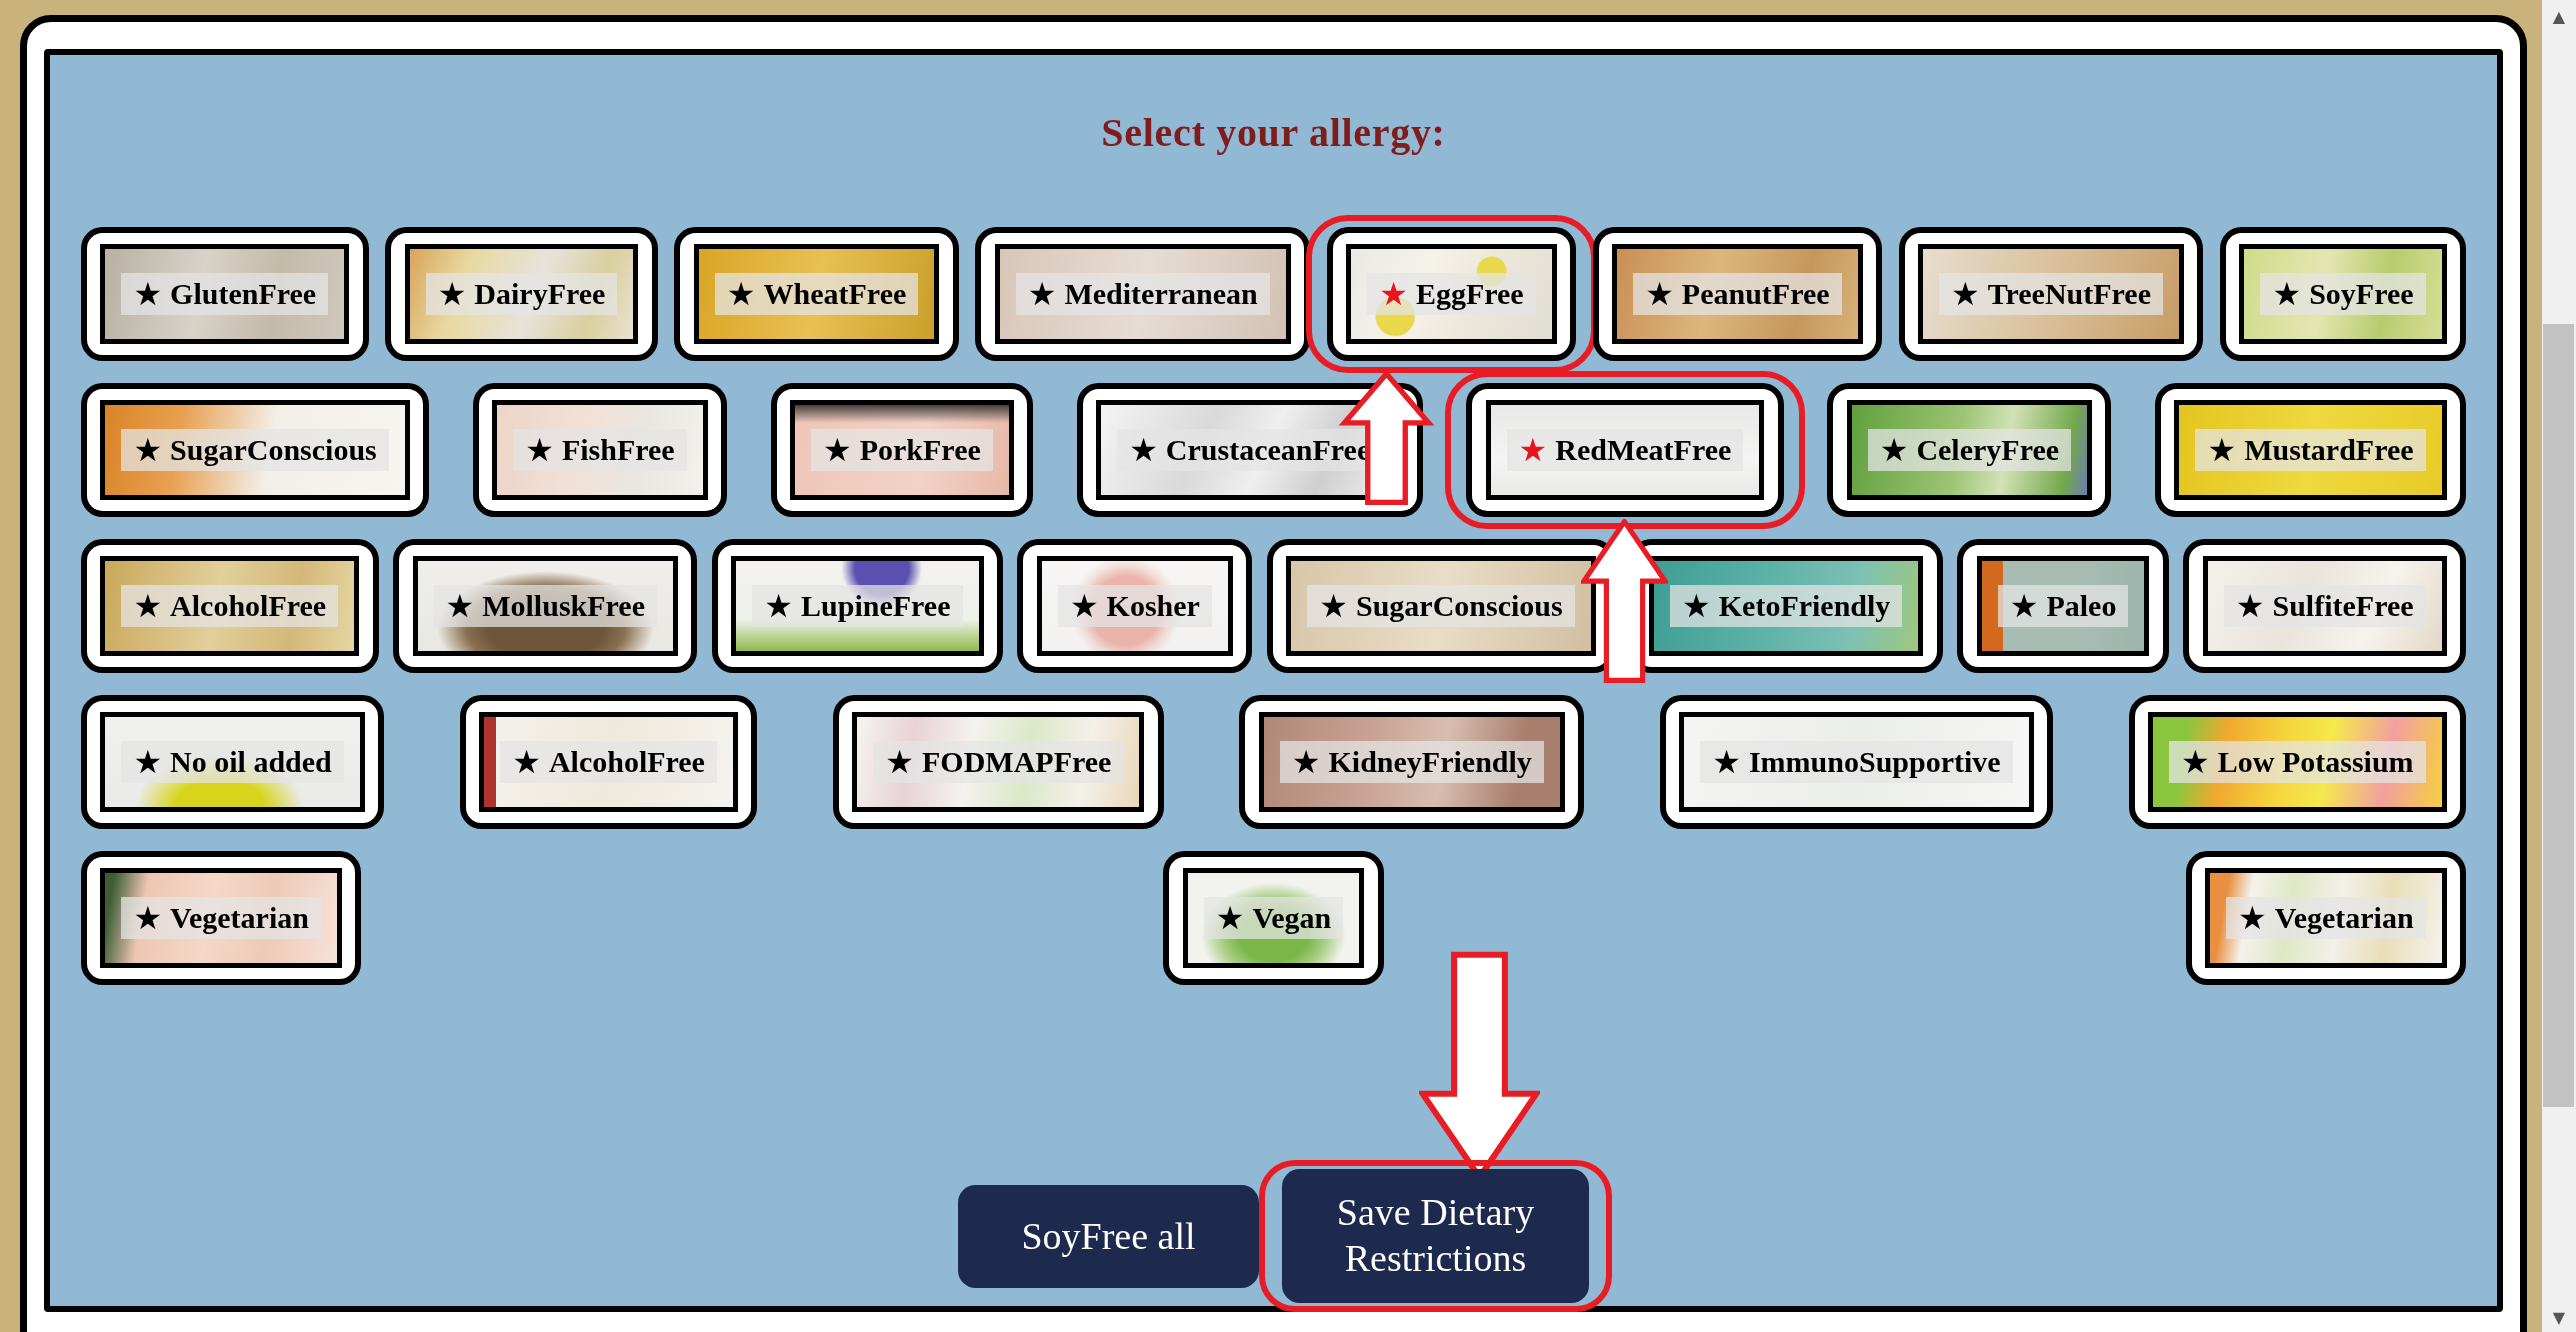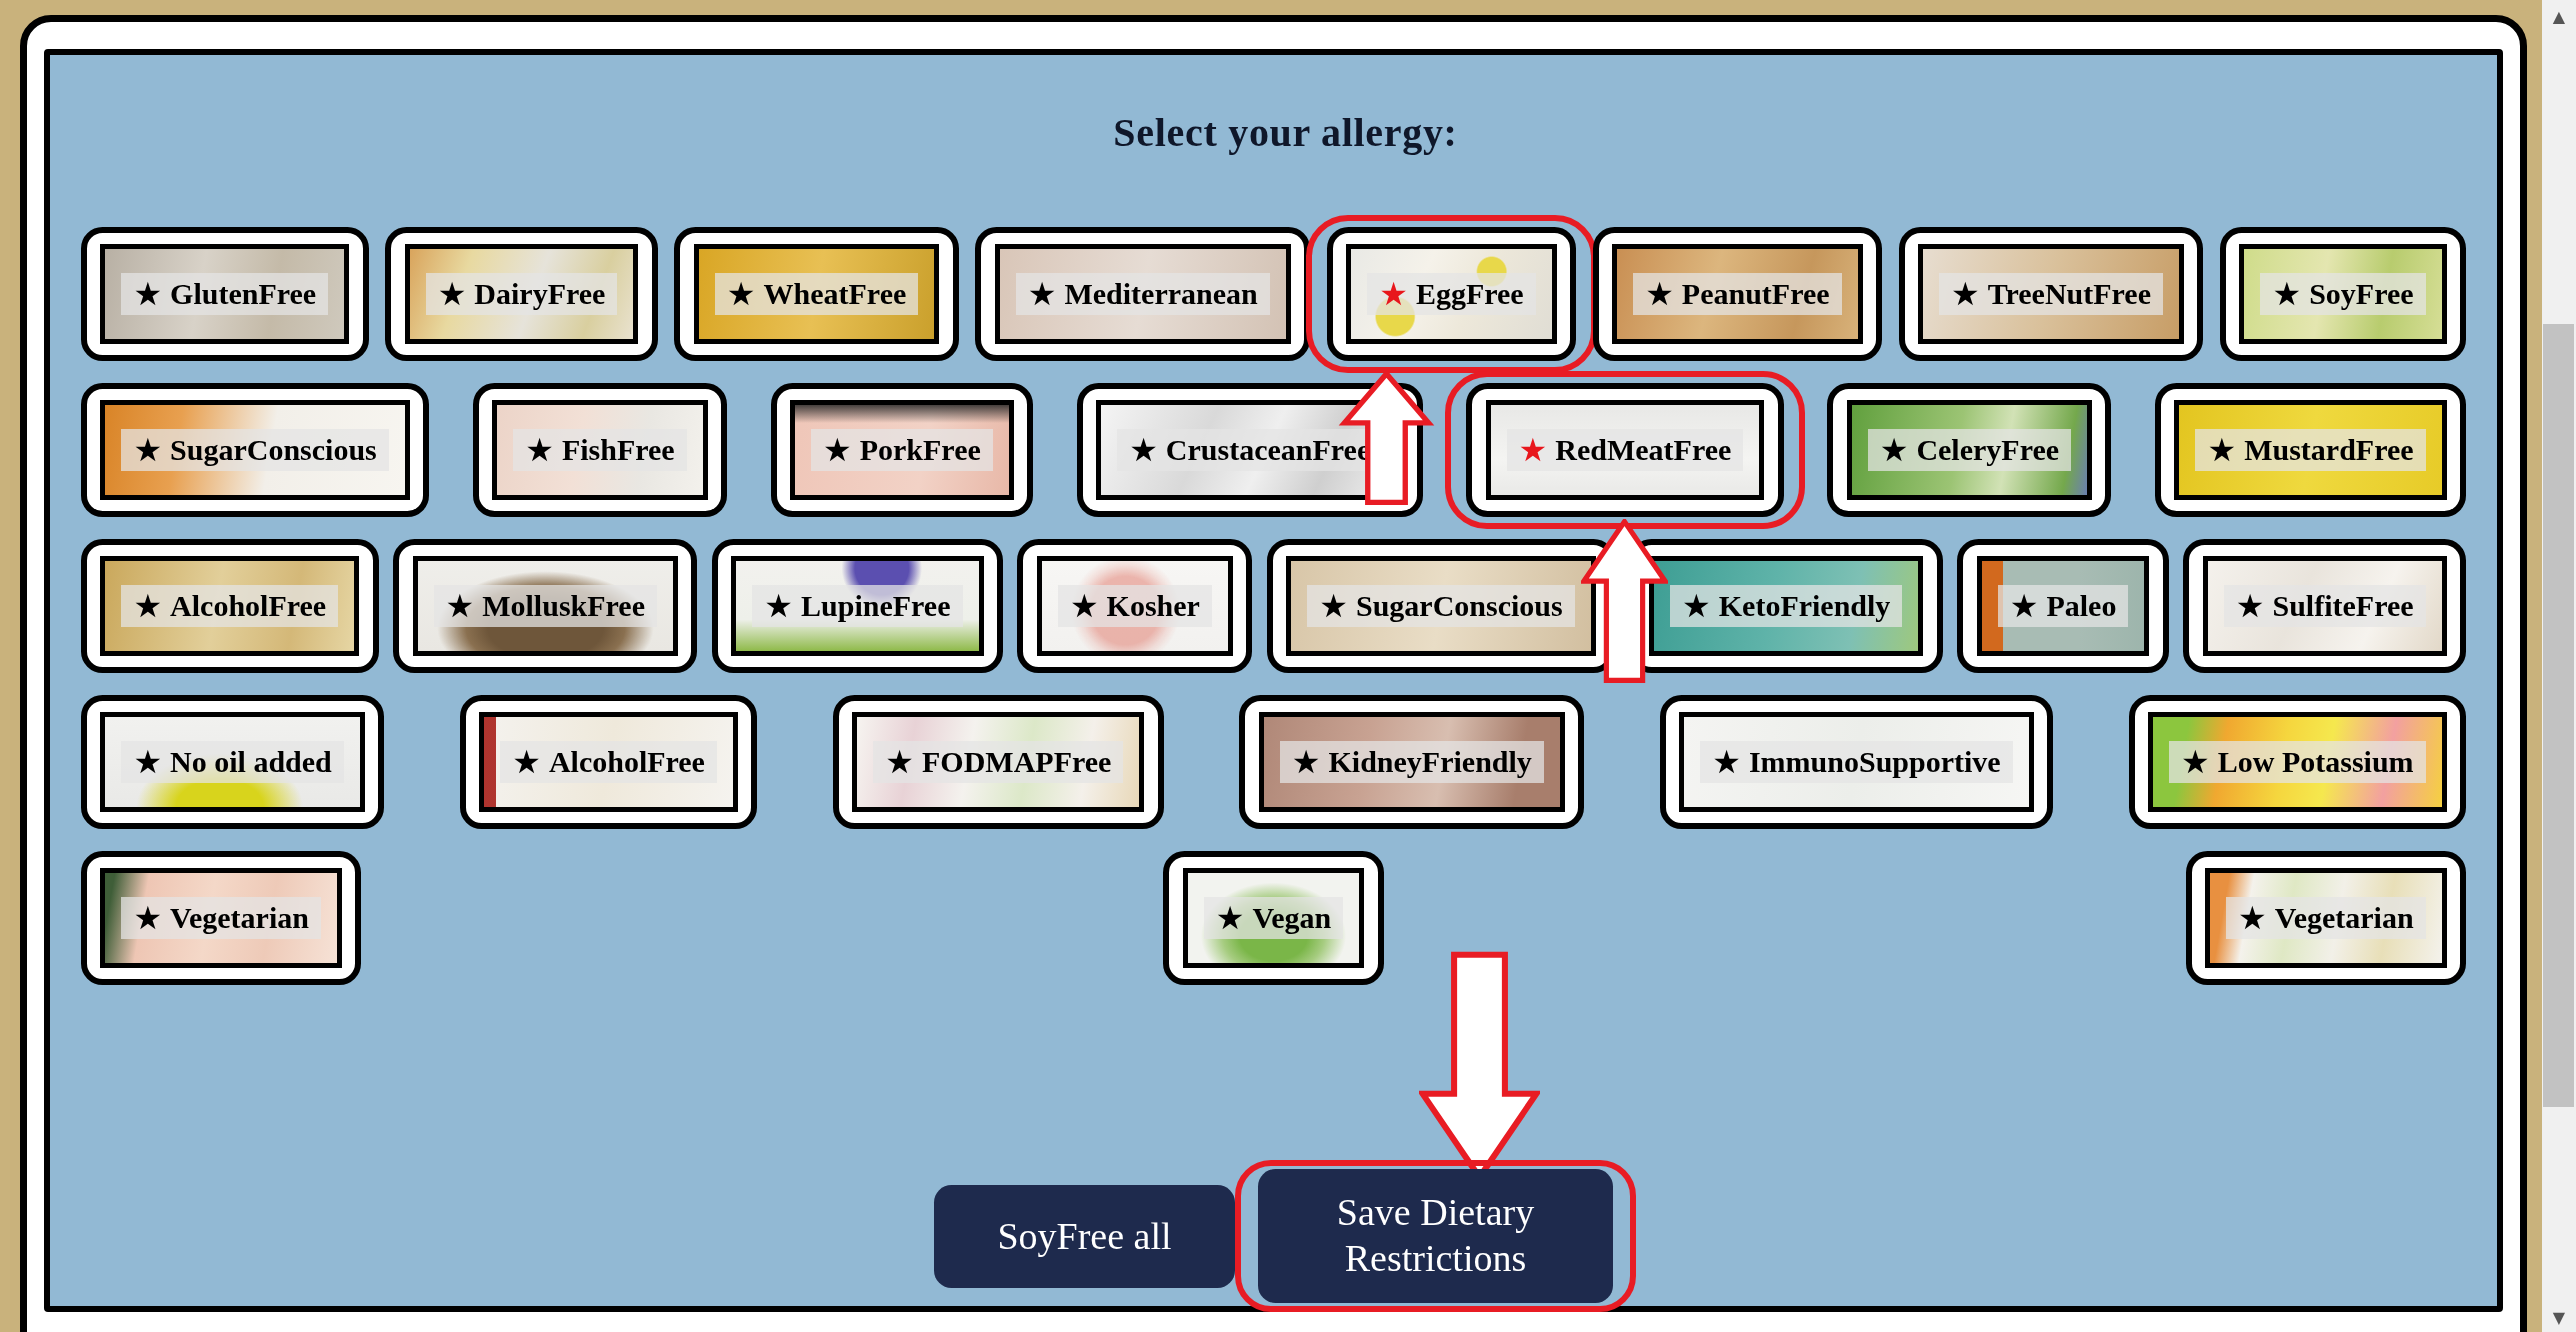--- a/index.html
+++ b/index.html
@@ -12,22 +12,22 @@
   .outer-card{
     position:absolute;left:20px;top:14.8px;width:2493px;height:1370px;
     background:#ffffff;border:7.4px solid #000;border-radius:31px;
   }
   
   .panel{
     position:absolute;left:44px;top:49px;width:2447px;height:1251px;
     background:#92b9d4;border:6px solid #000;border-radius:4px;
   }
   .page-title{
-    position:absolute;top:54px;left:12px;width:100%;text-align:center;
-    font-size:40px;font-weight:bold;color:#0f172a;letter-spacing:0.7px;
+    position:absolute;top:54px;left:0;width:100%;text-align:center;
+    font-size:40px;font-weight:bold;color:#7f1d1d;letter-spacing:0.7px;
   }
   .tile-row{
     position:absolute;left:0;width:100%;box-sizing:border-box;
     display:flex;justify-content:space-between;align-items:center;
     padding:0 31px;height:138px;
   }
   .tile-row[data-row="0"]{top:170px;}
   .tile-row[data-row="1"]{top:326px;}
   .tile-row[data-row="2"]{top:482px;}
   .tile-row[data-row="3"]{top:638px;}
@@ -57,21 +57,21 @@
     position:absolute;top:1109px;left:0;width:100%;height:144px;
     display:flex;align-items:center;justify-content:center;gap:23px;
   }
   .btn-navy{
     background:#1e2a4d;color:#fff;border:none;border-radius:17.5px;
     font-family:"Liberation Serif","DejaVu Serif",serif;
     font-size:38px;cursor:pointer;
   }
   .btn-uncheck{width:301px;height:103px;}
   .save-wrap{position:relative;}
-  .btn-save{width:355px;height:134px;line-height:1.2;padding:0 44px;}
+  .btn-save{width:307px;height:134px;line-height:1.2;padding:0 44px;}
   .save-wrap .ring{inset:-9.4px -23px;border-radius:36px;}
   
   .arrow{position:absolute;pointer-events:none;}
   #arrow-up-egg{left:1286px;top:316px;}
   #arrow-up-redmeat{left:1531px;top:464px;}
   #arrow-down-save{left:1369px;top:895px;}
   
   .scrollbar{
     position:absolute;right:0;top:0;width:34px;height:1333px;background:#f0f0f0;
   }

